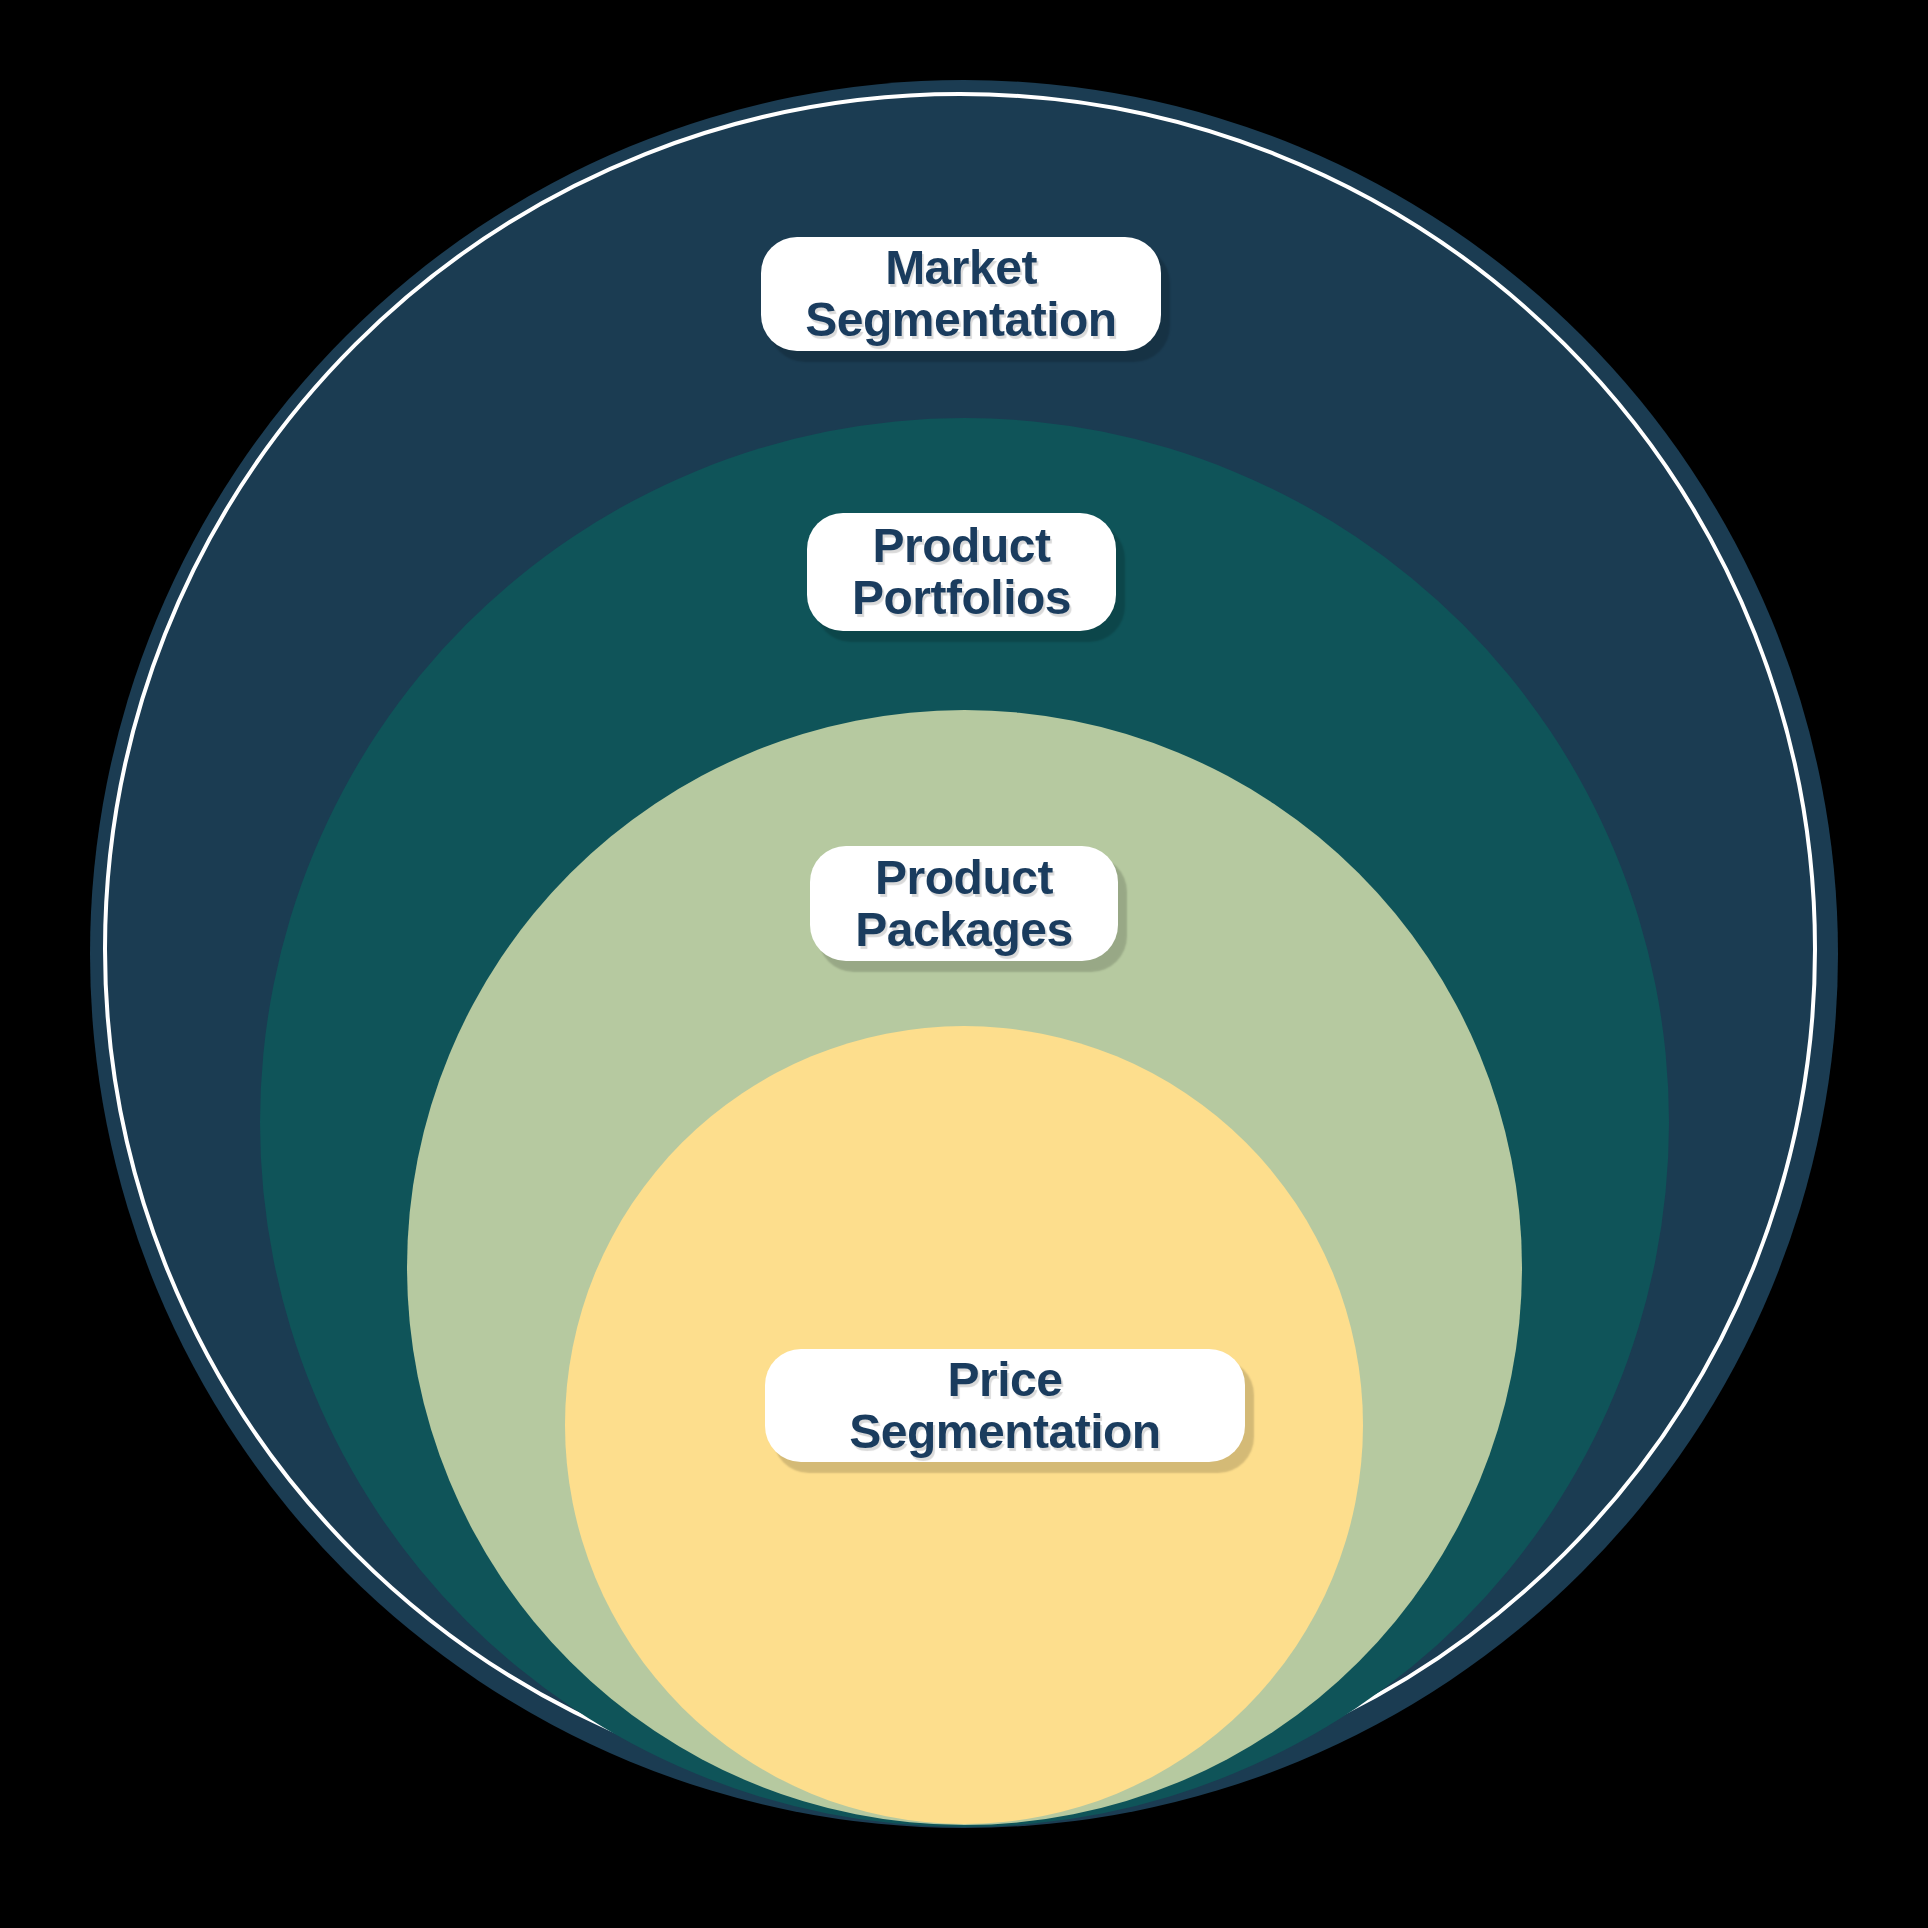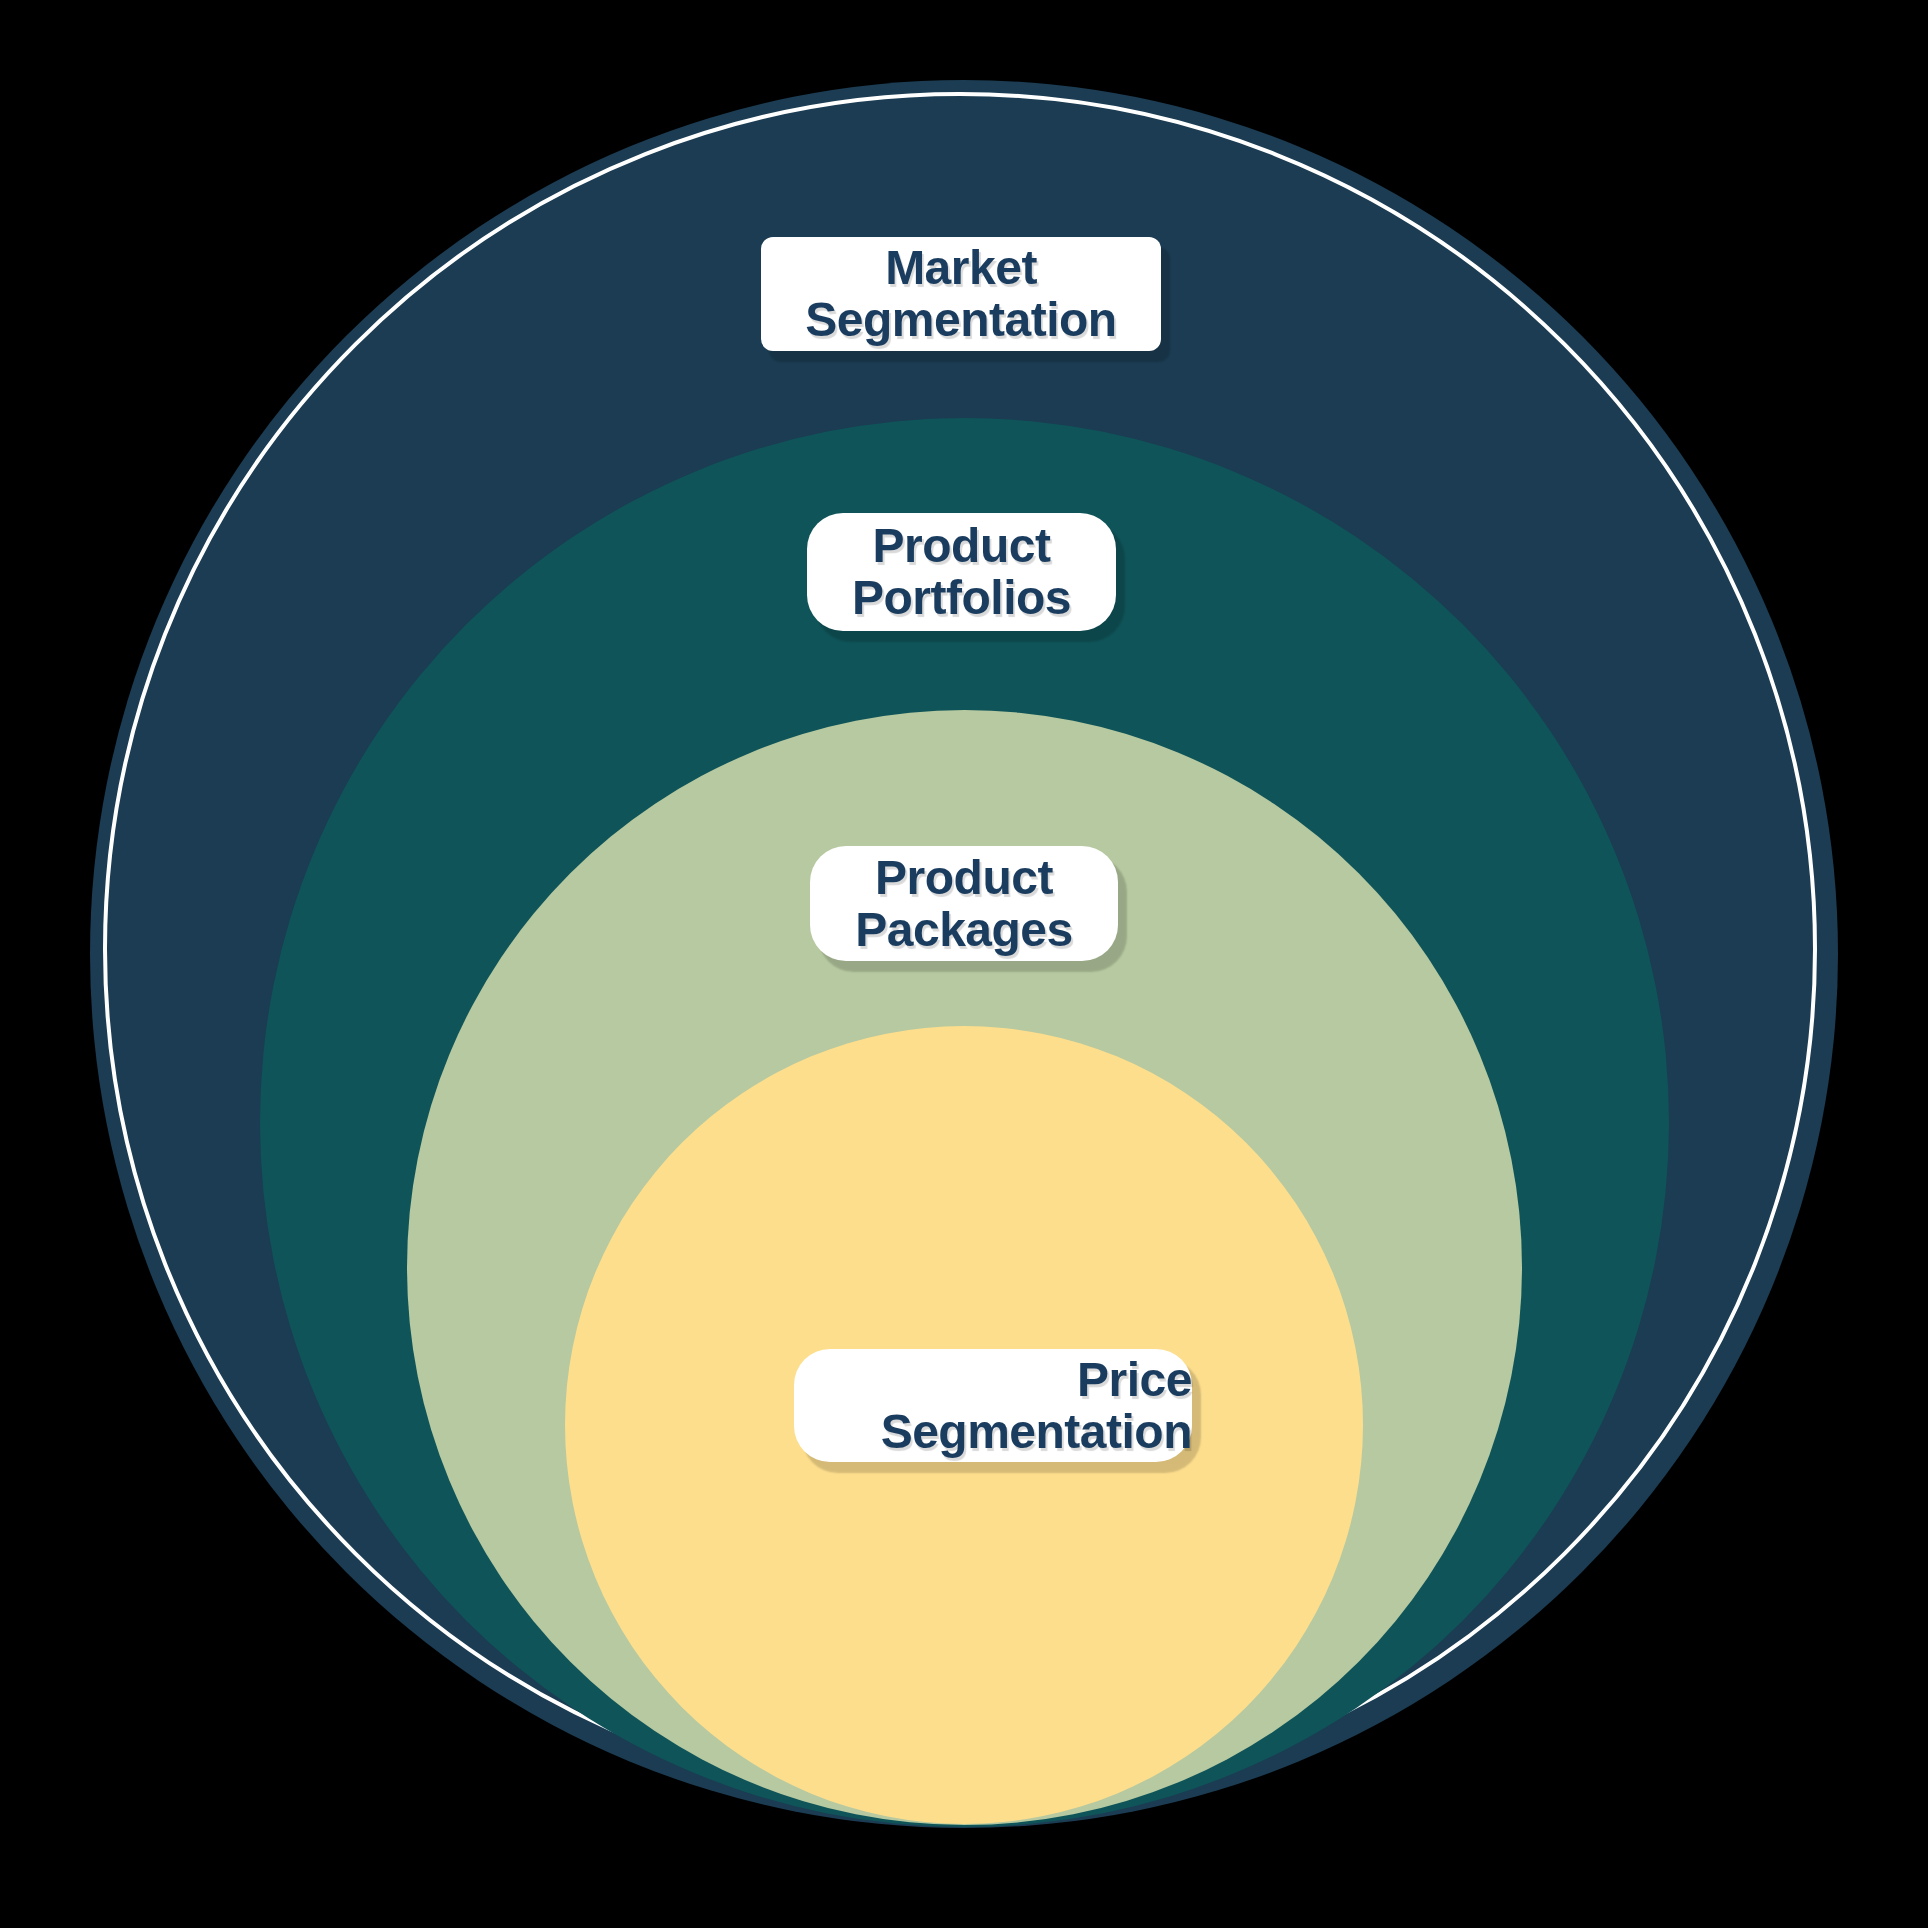--- a/index.html
+++ b/index.html
@@ -43,24 +43,24 @@
     justify-content: center;
     text-align: center;
     color: var(--label-color, #1A3C5E);
     font-weight: 700;
     font-size: 48px;
     line-height: 1.08;
     letter-spacing: -0.5px;
     text-shadow: 1.9px 2.8px 0.9px rgba(0,0,0,0.15);
   }
   .label span { display: block; white-space: nowrap; }
-  .l0 { left: 761px; top: 237px;  width: 400px; height: 114px; border-radius: 12px; }
+  .l0 { left: 761px; top: 237px;  width: 400px; height: 114px; }
   .l1 { left: 807px; top: 513px;  width: 309px; height: 118px; }
   .l2 { left: 810px; top: 846px;  width: 308px; height: 115px; }
-  .l3 { left: 794px; top: 1349px; width: 398px; height: 113px; align-items: flex-end; }
+  .l3 { left: 765px; top: 1349px; width: 480px; height: 113px; }
 </style>
 </head>
 <body>
 
 <div class="canvas">
 
   <div class="circle c0" style="background-color: rgb(27, 60, 82);"></div>
   <div class="ring"></div>
   <div class="circle c1" style="background-color: rgb(15, 84, 89);"></div>
   <div class="circle c2" style="background-color: rgb(182, 201, 160);"></div>

